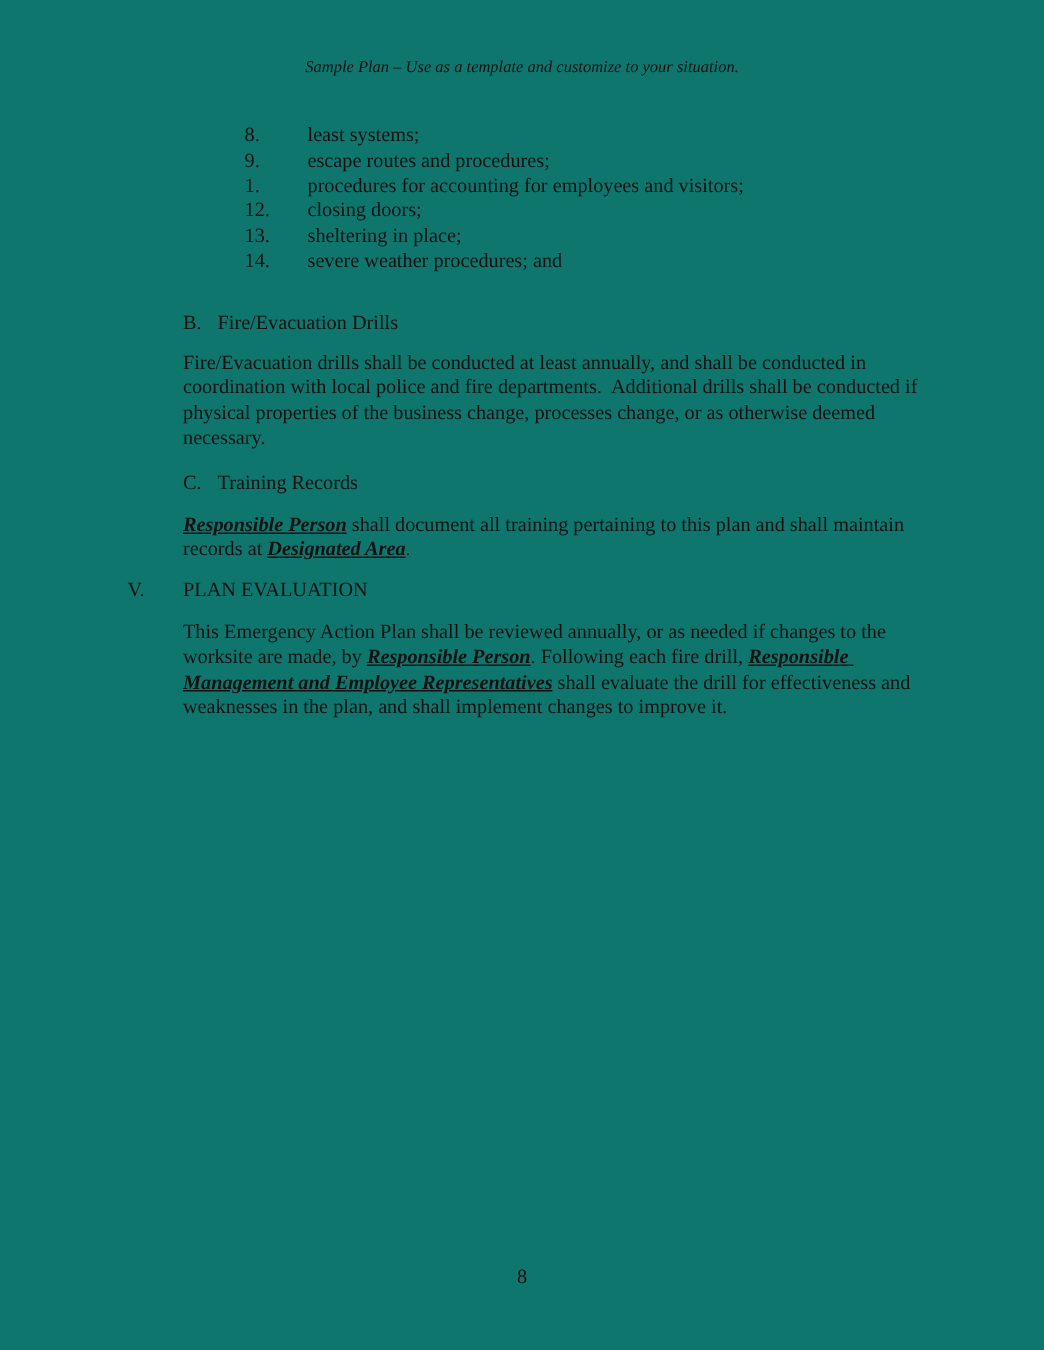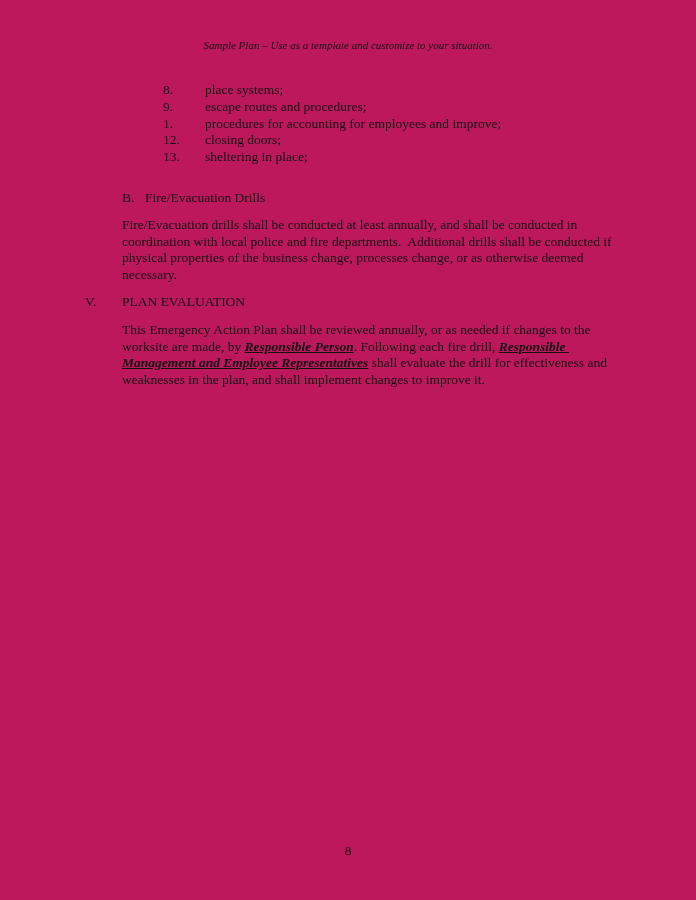--- a/index.html
+++ b/index.html
@@ -4,21 +4,21 @@
 <style>
   html, body {
     margin: 0;
     padding: 0;
     background: #ffffff;
   }
   .page {
     position: relative;
     width: 696px;
     height: 900px;
-    background: #be185d;
+    background: #0f766e;
     color: #111111;
     font-family: "Liberation Serif", serif;
     font-size: 13.5px;
     line-height: 16.8px;
     overflow: hidden;
   }
   .doc-header {
     position: absolute;
     top: 39px;
     left: 0;
@@ -89,47 +89,55 @@
 
 <div class="page">
 
   <div class="doc-header">Sample Plan – Use as a template and customize to your situation.</div>
 
   <div class="content">
 
     <div class="numlist">
       <div class="numlist-row">
         <span class="numlist-num">8.</span>
-        <span class="numlist-text">place systems;</span>
+        <span class="numlist-text">least systems;</span>
       </div>
       <div class="numlist-row">
         <span class="numlist-num">9.</span>
         <span class="numlist-text">escape routes and procedures;</span>
       </div>
       <div class="numlist-row">
         <span class="numlist-num">1.</span>
-        <span class="numlist-text">procedures for accounting for employees and improve;</span>
+        <span class="numlist-text">procedures for accounting for employees and visitors;</span>
       </div>
       <div class="numlist-row">
         <span class="numlist-num">12.</span>
         <span class="numlist-text">closing doors;</span>
       </div>
       <div class="numlist-row">
         <span class="numlist-num">13.</span>
         <span class="numlist-text">sheltering in place;</span>
       </div>
+      <div class="numlist-row">
+        <span class="numlist-num">14.</span>
+        <span class="numlist-text">severe weather procedures; and</span>
+      </div>
     </div>
 
     <div class="heading-b">
       <span class="heading-label">B.</span><span>Fire/Evacuation Drills</span>
     </div>
 
     <p class="para para-b">Fire/Evacuation drills shall be conducted at least annually, and shall be conducted in coordination with local police and fire departments.  Additional drills shall be conducted if physical properties of the business change, processes change, or as otherwise deemed necessary.</p>
 
+    <div class="heading-c">
+      <span class="heading-label">C.</span><span>Training Records</span>
+    </div>
 
+    <p class="para para-c"><span class="emph">Responsible Person</span><span> shall document all training pertaining to this plan and shall maintain records at </span><span class="emph">Designated Area</span><span>.</span></p>
 
     <div class="heading-v">
       <span class="heading-v-label">V.</span><span>PLAN EVALUATION</span>
     </div>
 
     <p class="para para-v"><span>This Emergency Action Plan shall be reviewed annually, or as needed if changes to the worksite are made, by </span><span class="emph">Responsible Person</span><span>. Following each fire drill, </span><span class="emph">Responsible Management and Employee Representatives</span><span> shall evaluate the drill for effectiveness and weaknesses in the plan, and shall implement changes to improve it.</span></p>
 
   </div>
 
   <div class="page-footer">8</div>

